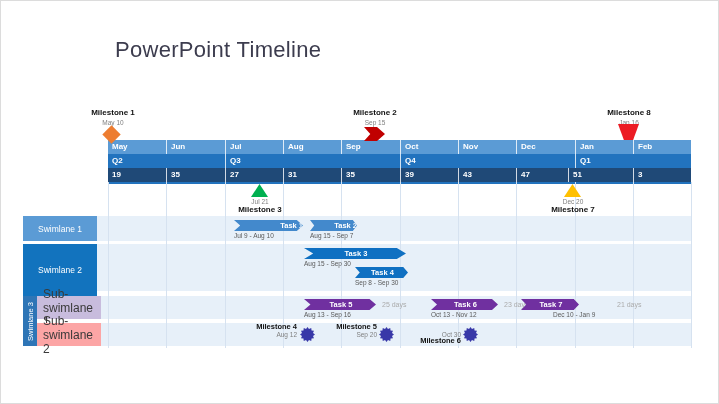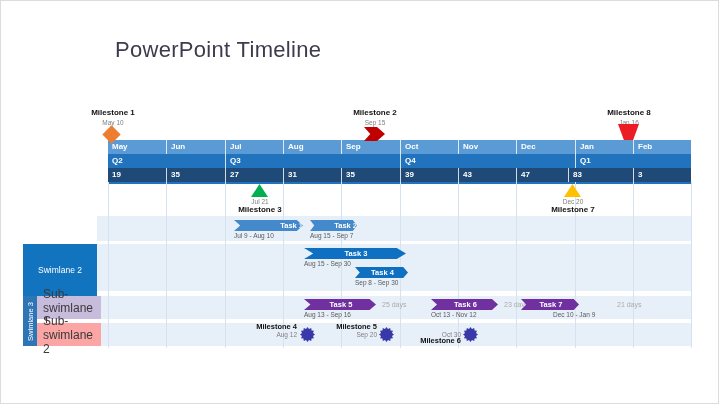--- a/index.html
+++ b/index.html
@@ -81,21 +81,21 @@
 
   <div class="abs row-weeks">
     <div class="scell first" style="left:0;width:58px">19</div>
     <div class="scell" style="left:58px;width:59px">35</div>
     <div class="scell" style="left:117px;width:58px">27</div>
     <div class="scell" style="left:175px;width:58px">31</div>
     <div class="scell" style="left:233px;width:59px">35</div>
     <div class="scell" style="left:292px;width:58px">39</div>
     <div class="scell" style="left:350px;width:58px">43</div>
     <div class="scell" style="left:408px;width:59px">47</div>
-    <div class="scell" style="left:460px;width:65px">83</div>
+    <div class="scell" style="left:460px;width:65px">51</div>
     <div class="scell" style="left:525px;width:58px">3</div>
   </div>
 
   <div class="abs lanebg" style="left:96px;top:215px;width:594px;height:25px"></div>
   <div class="abs lanebg" style="left:96px;top:243px;width:594px;height:47px"></div>
   <div class="abs lanebg" style="left:100px;top:295px;width:590px;height:23px"></div>
   <div class="abs lanebg" style="left:100px;top:322px;width:590px;height:23px"></div>
 
   <div class="gl" style="left:107px"></div>
   <div class="gl" style="left:165px"></div>
@@ -122,20 +122,21 @@
   <div class="abs cup" style="left:617px;top:123px"></div>
 
   <div class="abs tri green" style="left:250px;top:183px"></div>
   <div class="abs ms-date" style="left:199px;top:197px">Jul 21</div>
   <div class="abs ms-name" style="left:199px;top:204px">Milestone 3</div>
 
   <div class="abs tri amber" style="left:563px;top:183px"></div>
   <div class="abs ms-date" style="left:512px;top:197px">Dec 20</div>
   <div class="abs ms-name" style="left:512px;top:204px">Milestone 7</div>
 
+  <div class="abs lanelabel" style="left:22px;top:215px;width:74px;height:25px;background:#5b9bd5">Swimlane 1</div>
   <div class="abs lanelabel" style="left:22px;top:243px;width:74px;height:52px;background:#1273be">Swimlane 2</div>
   <div class="abs vlabel" style="left:22px;top:295px;width:14px;height:50px">
     <span>Swimlane 3</span>
   </div>
   <div class="abs sublabel" style="left:36px;top:295px;width:64px;height:23px;background:#c8bcdd">Sub-swimlane 1</div>
   <div class="abs sublabel" style="left:36px;top:322px;width:64px;height:23px;background:#fca5a5">Sub-swimlane 2</div>
 
   <div class="abs task b1" style="left:233px;top:219px;width:69px">Task 1</div>
   <div class="abs tdate" style="left:233px;top:231px">Jul 9 - Aug 10</div>
   <div class="abs task b1" style="left:309px;top:219px;width:47px">Task 2</div>

